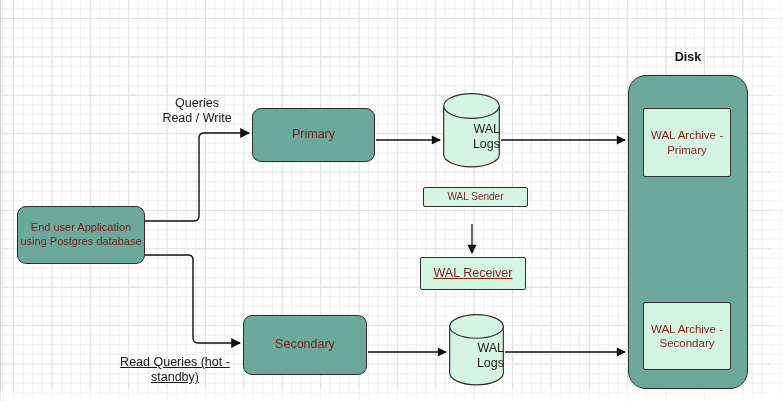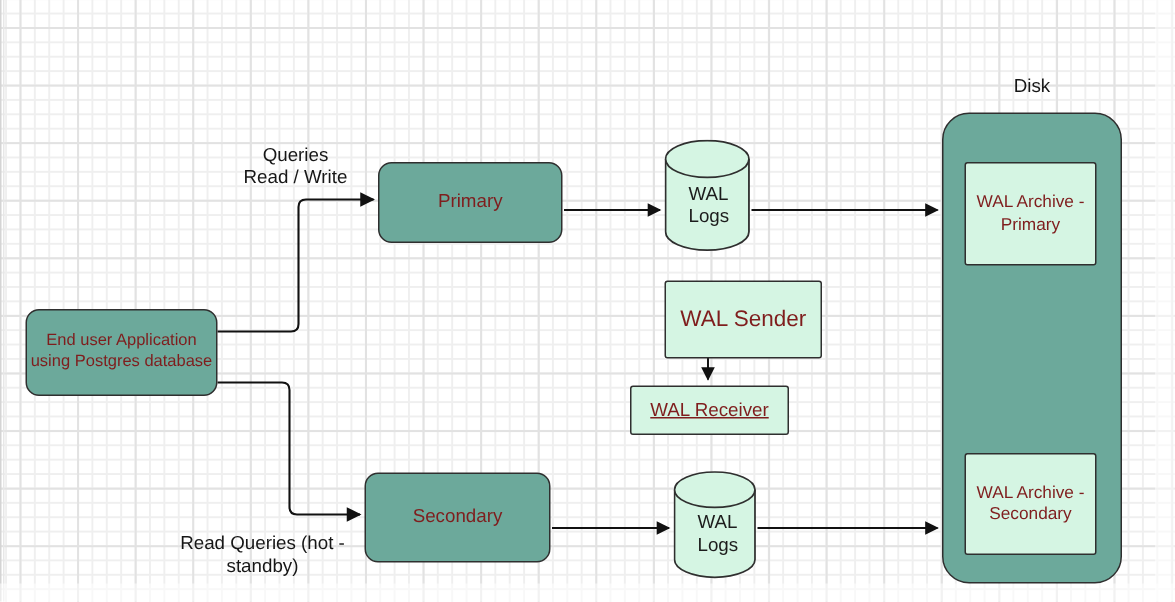--- a/index.html
+++ b/index.html
@@ -23,42 +23,42 @@
   .teal{background:#6CA99B;}
   .mint{background:#D5F5E3;}
   .rounded{border-radius:9px;}
   .freelabel{
     position:absolute;text-align:center;color:#161616;line-height:1.22;
     font-size:12.5px;
   }
   .cyl{position:absolute;}
   .cyl svg{display:block;}
   .cyl .cyl-text{
-    position:absolute;left:16px;right:0;top:38%;text-align:left;
+    position:absolute;left:4px;right:0;top:38%;text-align:right;
     font-size:12.5px;color:#1c1c1c;line-height:1.2;
   }
   #arrows{position:absolute;left:0;top:0;pointer-events:none;}
   .edgeline{fill:none;stroke:#111;stroke-width:1.4;}
   .edge-thin{fill:none;stroke:#111;stroke-width:1.3;}
   .leftline{position:absolute;top:0;height:401px;width:1px;}
   .fade{position:absolute;background:rgba(255,255,255,0.55);}
 </style>
 </head>
 <body>
 
 <div id="canvas">
 
   <div class="leftline" style="left:0;background:#d4d4d4;"></div>
   <div class="leftline" style="left:2px;background:#e7e7e7;"></div>
 
   <div class="fade" style="left:770px;top:0;width:13px;height:401px;"></div>
   <div class="fade" style="left:0;top:389px;width:783px;height:12px;"></div>
 
   <div class="node teal" style="left:628px;top:75px;width:120px;height:314px;border-radius:18px;"></div>
-  <div class="freelabel" style="left:628px;top:50px;width:120px;">Disk</div>
+  <div class="freelabel" style="left:628px;top:50px;width:120px;font-weight:bold;">Disk</div>
 
   <svg id="arrows" width="783" height="401" viewBox="0 0 783 401">
     <defs>
       <marker id="ah" viewBox="0 0 10 10" refX="9" refY="5" markerWidth="9" markerHeight="7" orient="auto-start-reverse">
         <path d="M0,0 L10,5 L0,10 z" fill="#111"></path>
       </marker>
     </defs>
     <path class="edgeline" d="M145,221 H194 Q199,221 199,216 V138 Q199,133 204,133 H249" marker-end="url(#ah)"></path>
     <path class="edgeline" d="M145,255 H188 Q193,255 193,260 V338 Q193,343 198,343 H240" marker-end="url(#ah)"></path>
     <path class="edge-thin" d="M376,140 H440" marker-end="url(#ah)"></path>
@@ -98,21 +98,21 @@
     <svg width="55" height="72" viewBox="0 0 57 75" preserveAspectRatio="none">
       <path d="M0.7,13 V61.5 A27.8,12.3 0 0 0 56.3,61.5 V13" fill="#D5F5E3" stroke="#2f2f2f" stroke-width="1.2"></path>
       <ellipse cx="28.5" cy="13" rx="27.8" ry="12.3" fill="#D5F5E3" stroke="#2f2f2f" stroke-width="1.2"></ellipse>
     </svg>
     <div class="cyl-text">
       <div>WAL</div>
       <div>Logs</div>
     </div>
   </div>
 
-  <div class="node mint" style="left:443px;top:187px;width:105px;height:52px;font-size:15px;border-radius:2px;">
+  <div class="node mint" style="left:423px;top:187px;width:105px;height:20px;font-size:10px;border-radius:2px;">
     <span>WAL Sender</span>
   </div>
 
   <div class="node mint" style="left:420px;top:257px;width:106px;height:33px;font-size:12.5px;border-radius:2px;text-decoration:underline;">
     <span>WAL Receiver</span>
   </div>
 
   <div class="node mint" style="left:643px;top:108px;width:88px;height:69px;font-size:11.5px;border-radius:2px;">
     <div>
       <div>WAL Archive -</div>
@@ -124,18 +124,18 @@
     <div>
       <div>WAL Archive -</div>
       <div>Secondary</div>
     </div>
   </div>
 
   <div class="freelabel" style="left:137px;top:96px;width:120px;">
     <div>Queries</div>
     <div>Read / Write</div>
   </div>
-  <div class="freelabel" style="left:95px;top:355px;width:160px;">
+  <div class="freelabel" style="left:95px;top:355px;width:160px;text-decoration:underline;">
     <div>Read Queries (hot -</div>
     <div>standby)</div>
   </div>
 
 </div>
 
 </body></html>

